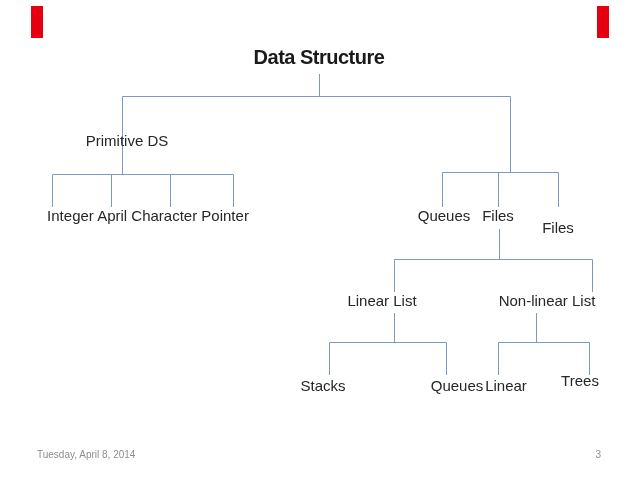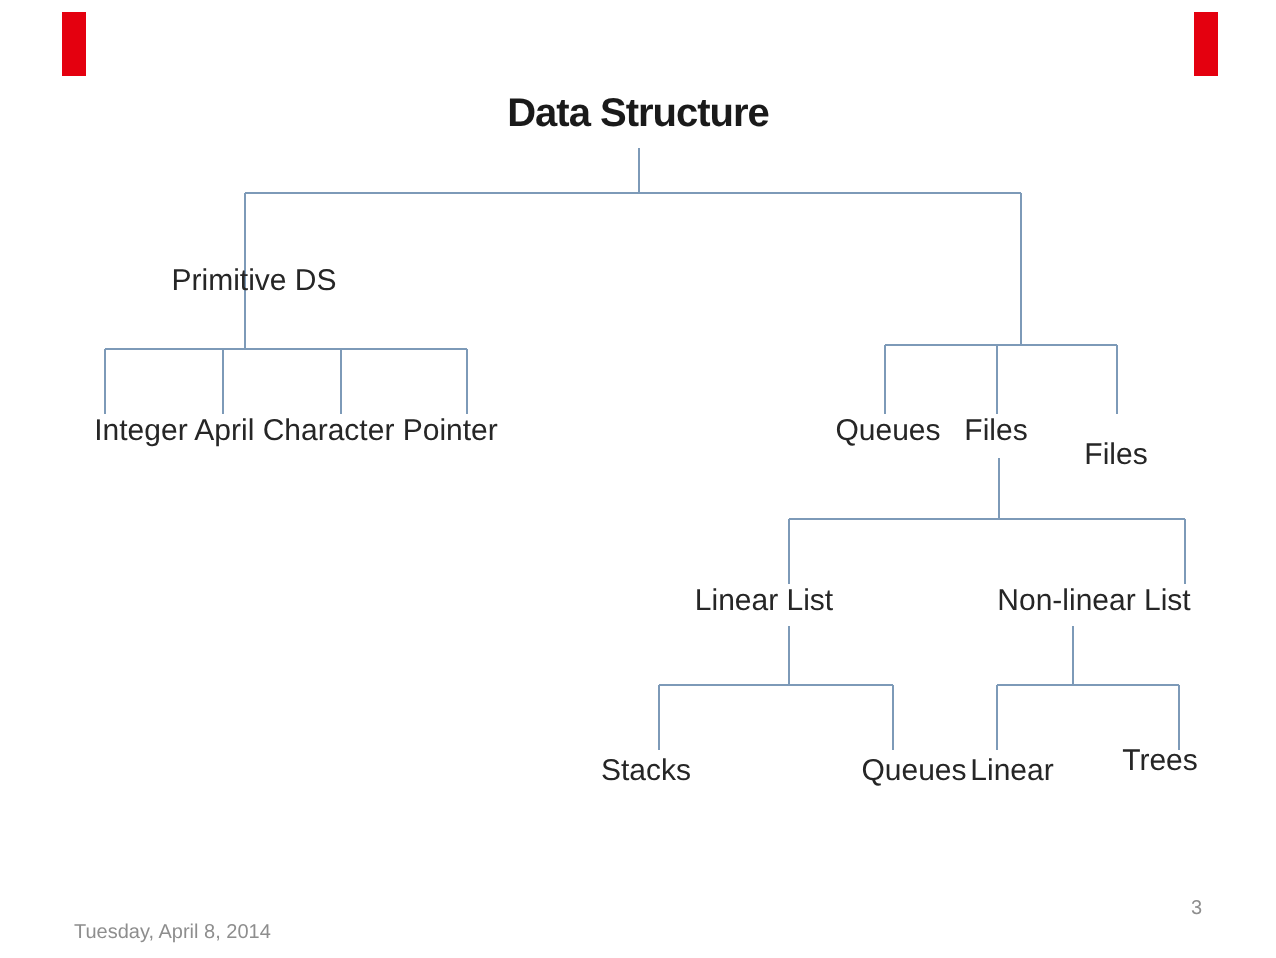--- a/index.html
+++ b/index.html
@@ -49,21 +49,20 @@
     font-size: 15px;
     line-height: 17px;
     color: #262626;
   }
   .footer-date {
     position: absolute;
     left: 37px;
     top: 449px;
     font-size: 10px;
     color: #8e8e8e;
-    margin-top: 12px;
   }
   .footer-page {
     position: absolute;
     right: 37px;
     top: 449px;
     font-size: 10px;
     color: #8e8e8e;
   }
 </style>
 </head>

